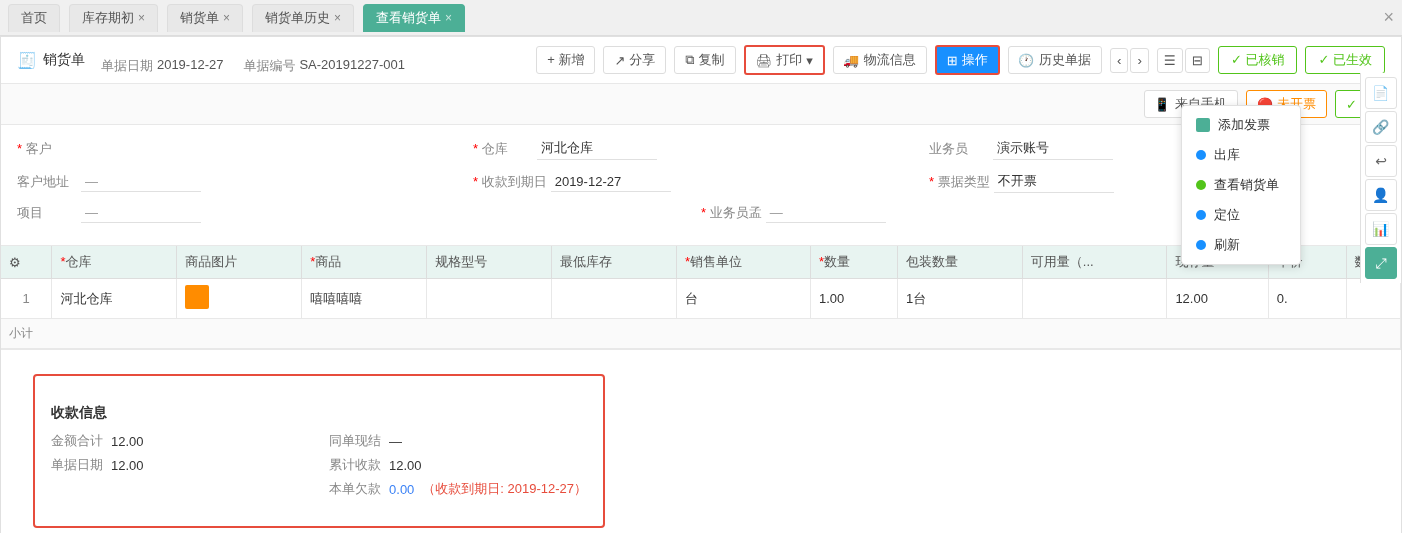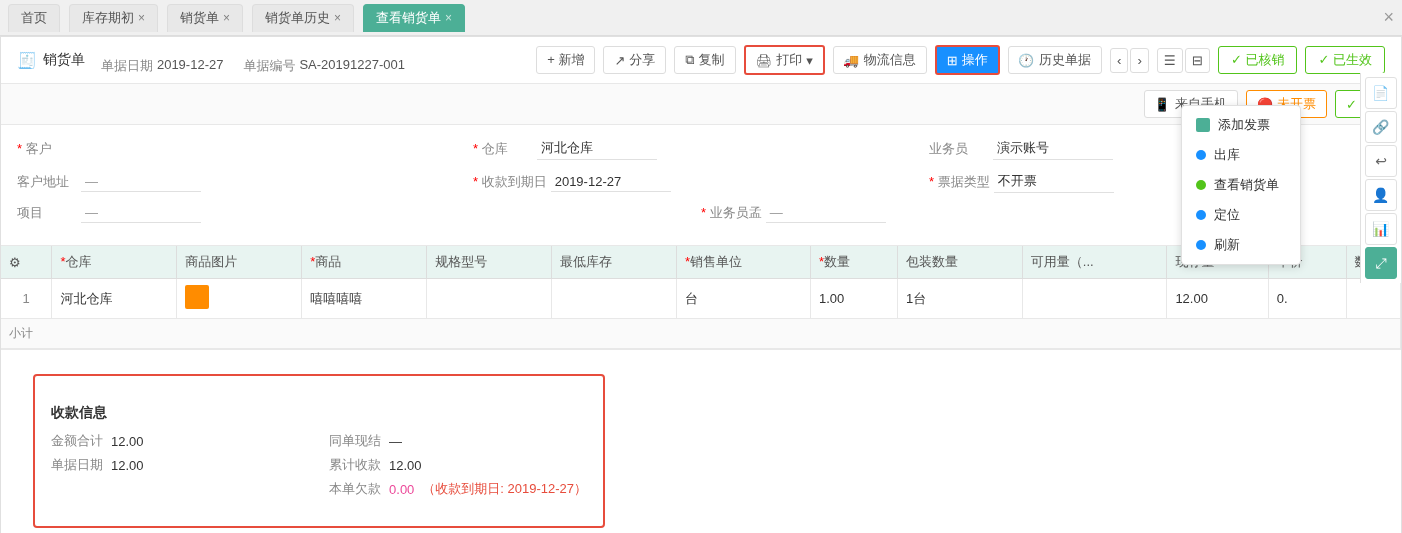--- a/index.html
+++ b/index.html
@@ -93,21 +93,21 @@
     
     .payment-section {
       margin: 12px 16px; border: 2px solid #e74c3c; border-radius: 4px; padding: 28px 16px;
       display: inline-block; min-width: 520px;
     }
     .payment-title { font-weight: bold; margin-bottom: 10px; font-size: 14px; }
     .payment-grid { display: grid; grid-template-columns: 1fr 1fr; gap: 6px 20px; }
     .payment-item { display: flex; align-items: center; gap: 8px; }
     .pay-label { color: #888; white-space: nowrap; }
     .pay-value { color: #333; }
-    .pay-value.red { color: #ec4899; }
+    .pay-value.red { color: #3b82f6; }
     .pay-value.highlight { color: #e74c3c; }
     .sidebar-icon-btn {
       width: 32px; height: 32px; display: flex; align-items: center; justify-content: center;
       border: 1px solid #e0e0e0; border-radius: 3px; cursor: pointer; background: white;
       color: #666; font-size: 14px;
     }
     .sidebar-icon-btn.active { background: #4caf96; color: white; border-color: #4caf96; }
 
     
     .dropdown-menu {

